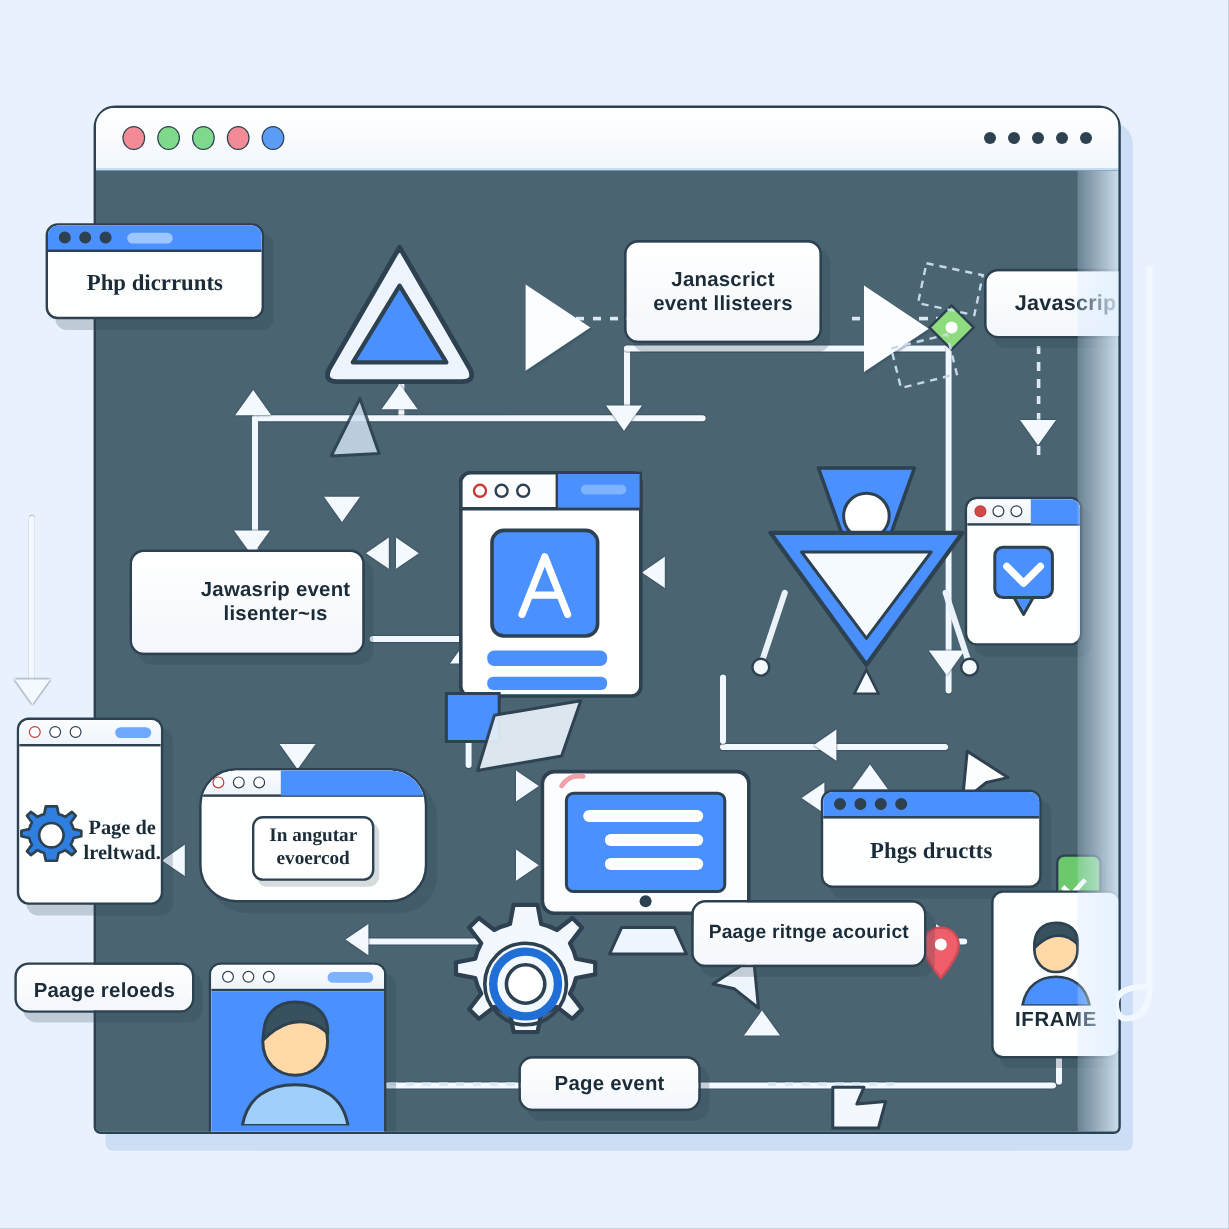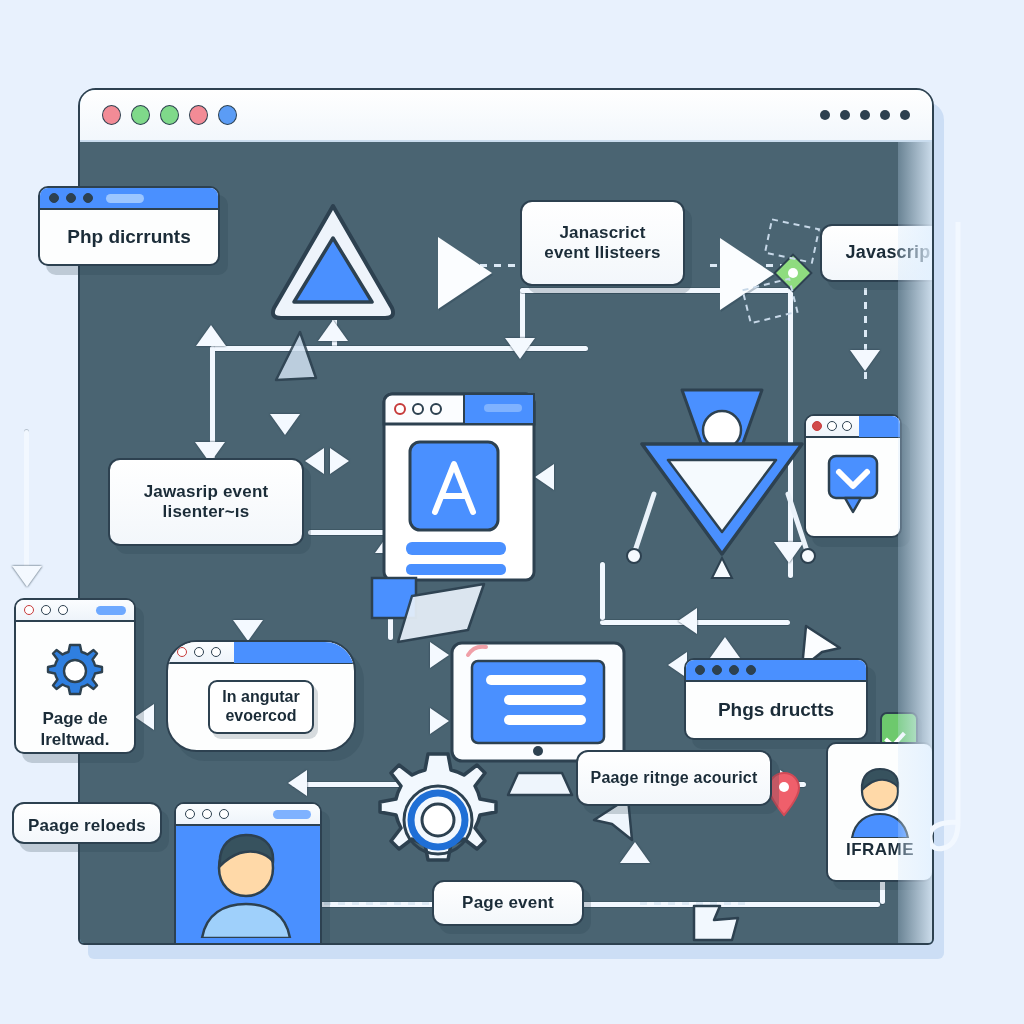--- a/index.html
+++ b/index.html
@@ -57,20 +57,21 @@
   }
 
   
   .mini{
     position:absolute;
     background:#fdfefe;
     border:2.5px solid #2d4150;
     border-radius:10px;
     box-shadow:8px 9px 0 0 rgba(40,62,78,.22);
     overflow:hidden;
+    font-family:Liberation Serif, serif;
   }
   .mini-bar{
     height:22px;background:#4a90ff;
     border-bottom:2px solid #2d4150;
     display:flex;align-items:center;gap:7px;padding:0 9px;box-sizing:border-box;
   }
   .mini-bar.light{background:linear-gradient(#fbfdff,#eef4fa);}
   .mini-dot{width:8px;height:8px;border-radius:50%;border:1.6px solid #2d4150;background:#ffffff;}
   .mini-dot.r{border-color:#c63b3b;}
   .mini-pill{width:38px;height:9px;border-radius:5px;background:#7fb2ff;margin-left:auto;}
@@ -305,21 +306,21 @@
 
       <div class="lbl" style="left:440px;top:58px;width:165px;height:86px;font-size:17px;white-space:pre-line;">
         <span>Janascrict
 event llisteers</span>
       </div>
 
       <div class="lbl" style="left:740px;top:82px;width:136px;height:58px;font-size:18px;">
         <span>Javascrip</span>
       </div>
 
-      <div class="lbl" style="left:28px;top:316px;width:196px;height:88px;font-size:17px;white-space:pre-line;">
+      <div class="lbl" style="left:28px;top:316px;width:196px;height:88px;font-size:17px;white-space:pre-line;justify-content:flex-end;">
         <span>Jawasrip event
 lisenter~ıs</span>
       </div>
 
       <div class="mini" style="left:86px;top:498px;width:186px;height:108px;border-radius:31px;">
         <div class="mini-bar light">
           <span class="mini-dot r"></span>
           <span class="mini-dot"></span>
           <span class="mini-dot"></span>
           <span style="flex:1;height:22px;background:#4a90ff;margin-left:6px;margin-right:-9px;"></span>
@@ -406,21 +407,21 @@
     </div>
   </div>
 
   <div class="mini" style="left:14px;top:598px;width:118px;height:152px;">
     <div class="mini-bar light" style="padding:0 8px;gap:7px;">
       <span class="mini-dot r" style="border-color:#c63b3b;"></span>
       <span class="mini-dot"></span>
       <span class="mini-dot"></span>
       <span class="mini-pill" style="width:30px;background:#6ea9ff;"></span>
     </div>
-    <div style="display:flex;flex-direction:column;align-items:center;justify-content:flex-end;padding-top:19px;height:128px;box-sizing:border-box;">
+    <div style="display:flex;flex-direction:row;align-items:center;justify-content:flex-end;padding-top:19px;height:128px;box-sizing:border-box;">
       <svg width="58" height="56" viewBox="0 0 58 56">
         <path d="M29 2 l5 0 1.5 7 a21 21 0 0 1 6 2.5 l6 -4.5 3.5 3.5 -4.5 6 a21 21 0 0 1 2.5 6 l7 1.5 0 5 -7 1.5 a21 21 0 0 1 -2.5 6 l4.5 6 -3.5 3.5 -6 -4.5 a21 21 0 0 1 -6 2.5 l-1.5 7 -5 0 -5 0 -1.5 -7 a21 21 0 0 1 -6 -2.5 l-6 4.5 -3.5 -3.5 4.5 -6 a21 21 0 0 1 -2.5 -6 l-7 -1.5 0 -5 7 -1.5 a21 21 0 0 1 2.5 -6 l-4.5 -6 3.5 -3.5 6 4.5 a21 21 0 0 1 6 -2.5 l1.5 -7 5 0 z" fill="#2f7fe0" stroke="#2d4150" stroke-width="2.4" stroke-linejoin="round"></path>
         <circle cx="29" cy="28" r="11" fill="#ffffff" stroke="#2d4150" stroke-width="2.4"></circle>
       </svg>
       <span style="margin-top:10px;font-weight:700;font-size:17px;color:#1b2c38;text-align:center;white-space:pre-line;line-height:1.2;">Page de
 lreltwad.</span>
     </div>
   </div>
 
   <div class="lbl" style="left:12px;top:802px;width:150px;height:42px;font-size:17px;align-items:flex-end;">

